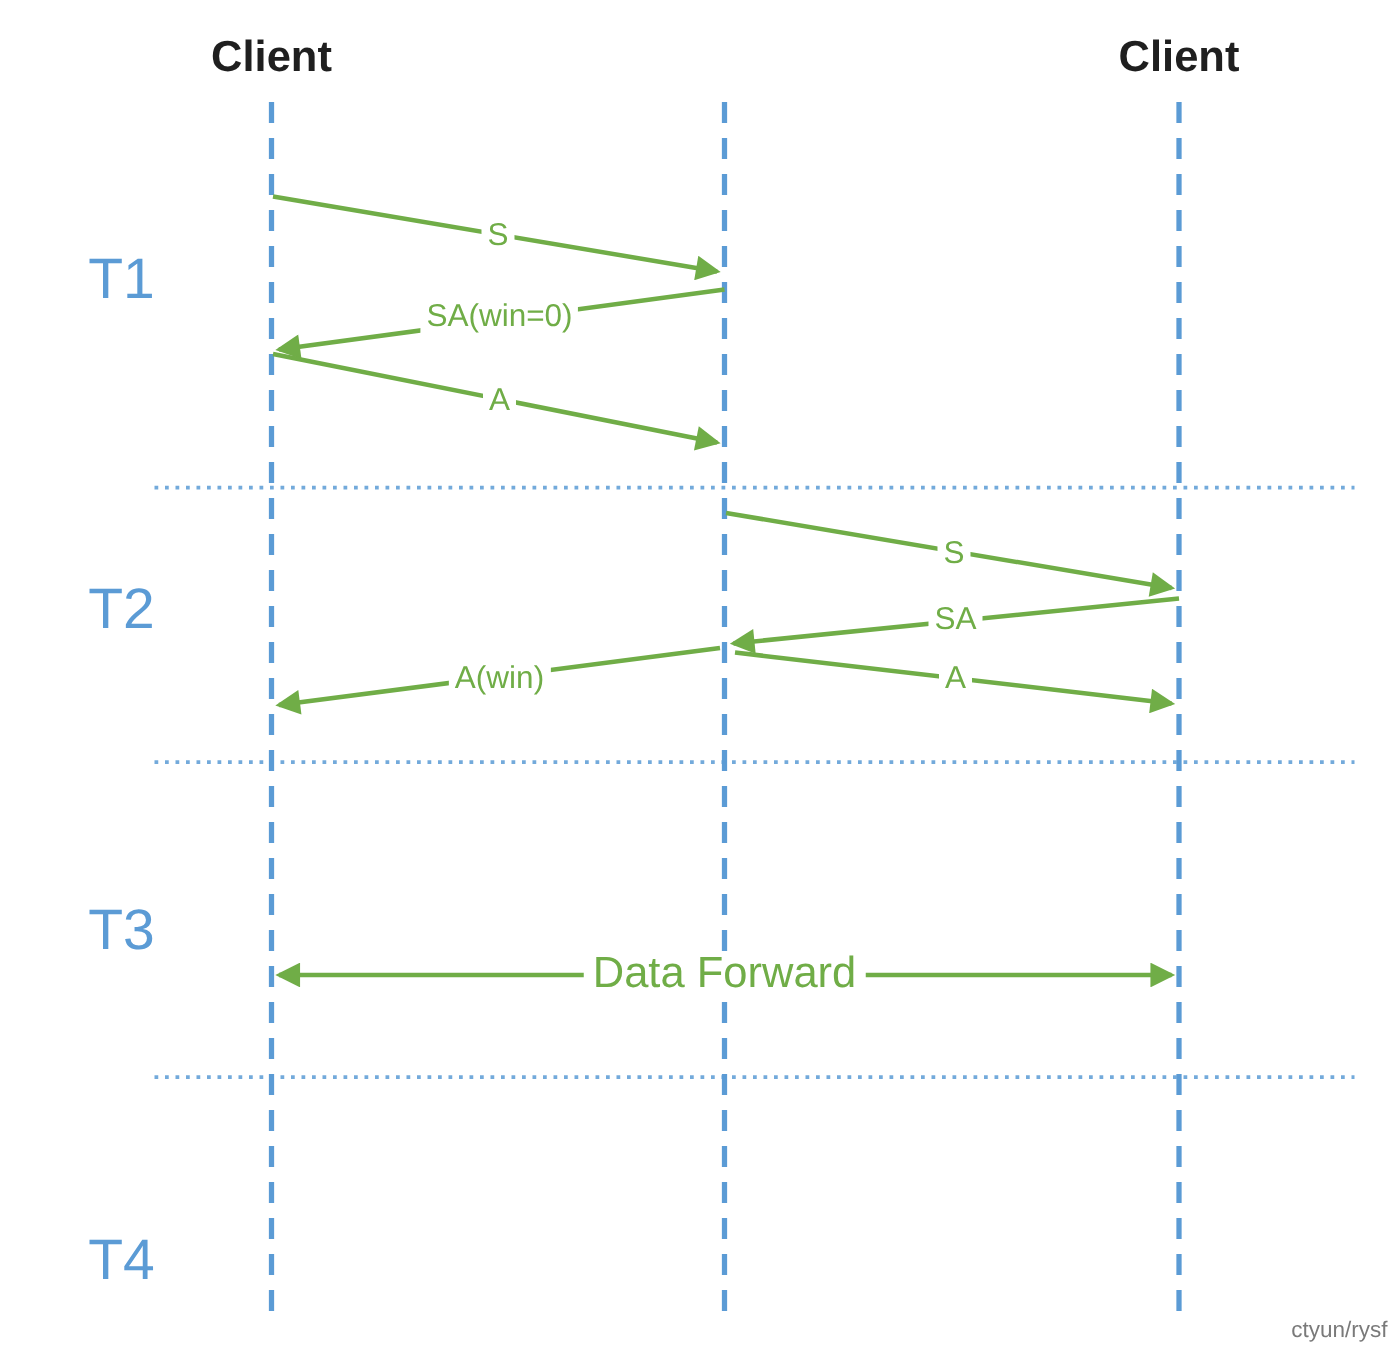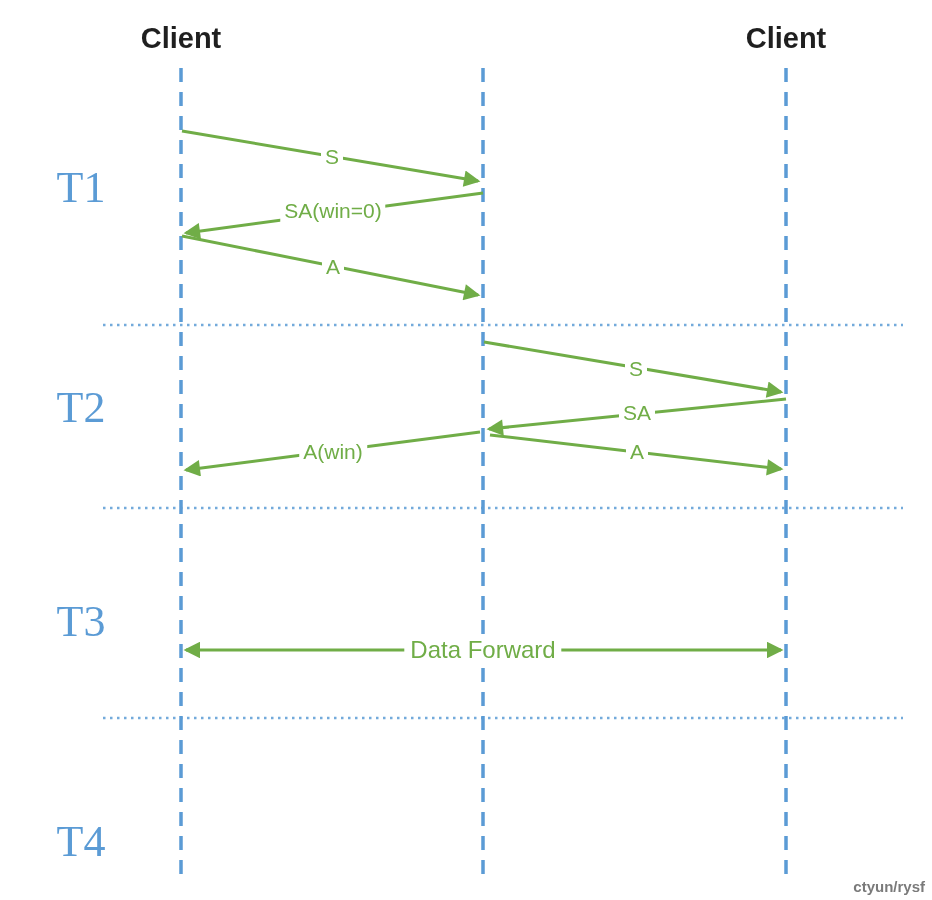--- a/index.html
+++ b/index.html
@@ -22,34 +22,33 @@
   .separator{stroke:var(--blue);stroke-width:2.5;stroke-dasharray:2.5 4.5;opacity:.85;fill:none;}
   .arrow{stroke:var(--green);stroke-width:3;fill:none;}
   .ah{fill:var(--green);}
   .actor{
     position:absolute;transform:translateX(-50%);
     font-size:29px;font-weight:600;color:var(--text);
     white-space:nowrap;
   }
   .phase{
     position:absolute;transform:translate(-50%,-50%);
-    font-size:44px;color:var(--blue);
+    font-size:38px;color:var(--blue);
     white-space:nowrap;
-    font-family:Liberation Serif, serif;
   }
   .msg{
     position:absolute;transform:translate(-50%,-50%);
     font-size:21px;color:var(--green);
     background:var(--bg);padding:0 4px;
     white-space:nowrap;line-height:1.1;
   }
-  .msg.big{font-size:24px;padding:0 6px;}
+  .msg.big{font-size:29px;padding:0 6px;}
   .watermark{
     position:absolute;right:7px;bottom:5px;
-    font-size:15px;font-weight:700;color:var(--watermark);
+    font-size:15px;font-weight:400;color:var(--watermark);
   }
 </style>
 </head>
 <body>
 
 <div class="stage">
 
   <svg class="canvas" width="932" height="900" viewBox="0 0 932 900">
     <defs>
       <marker id="ah" viewBox="0 0 10 10" refX="8.5" refY="5" markerWidth="7.5" markerHeight="5.5" orient="auto-start-reverse">

